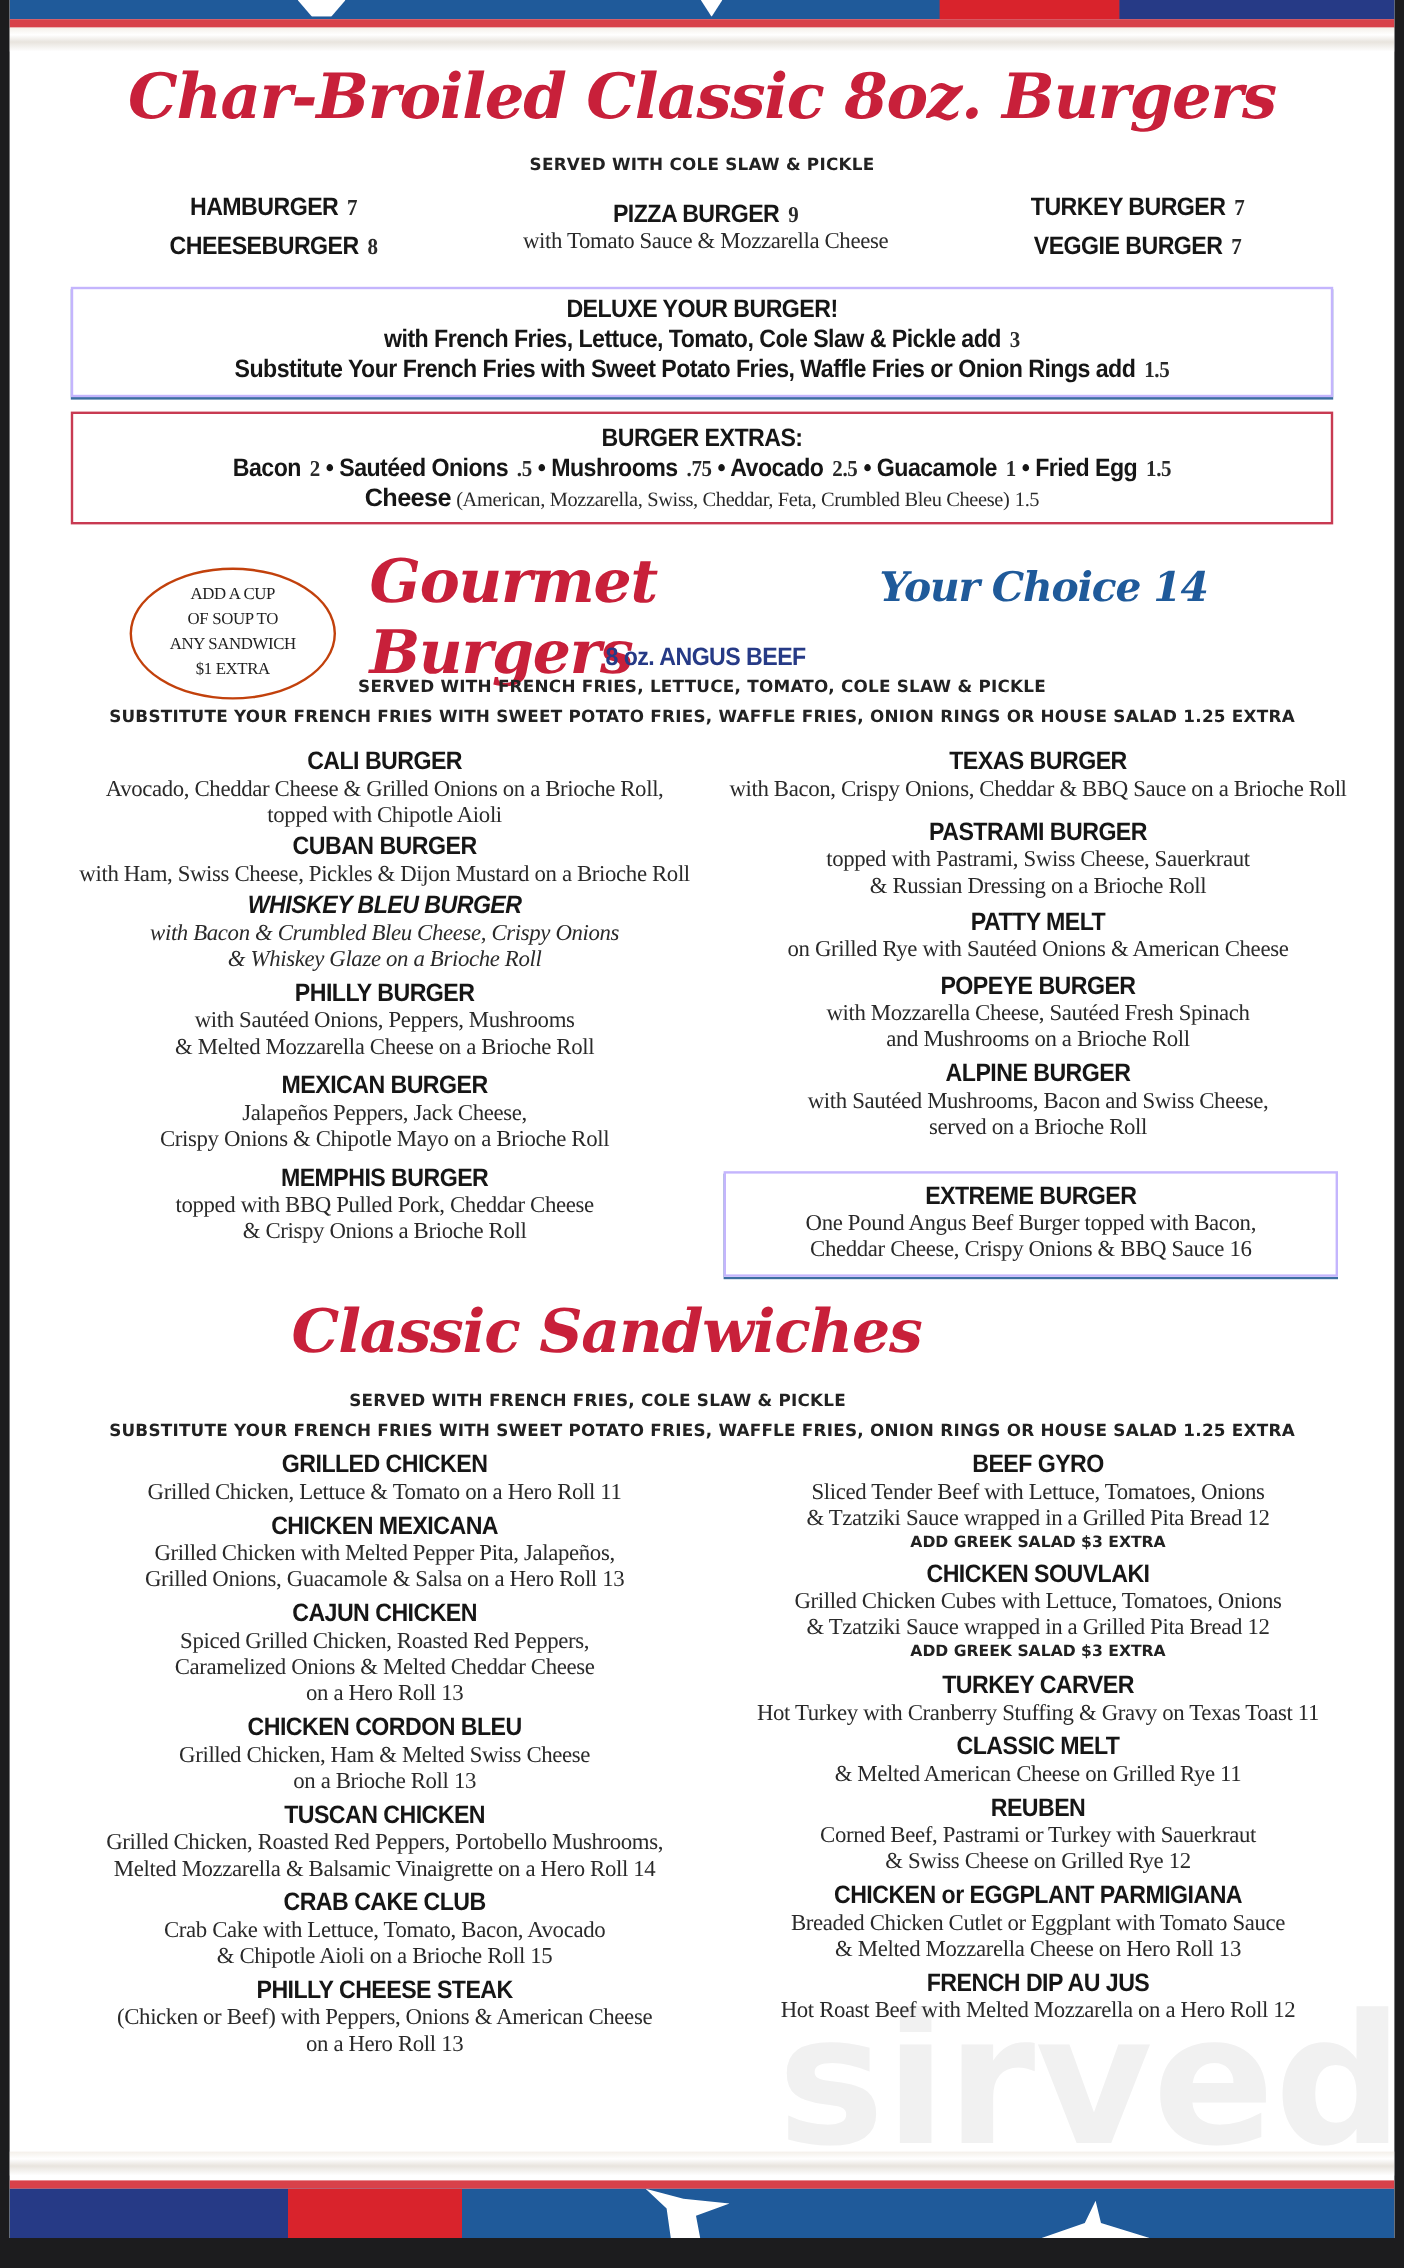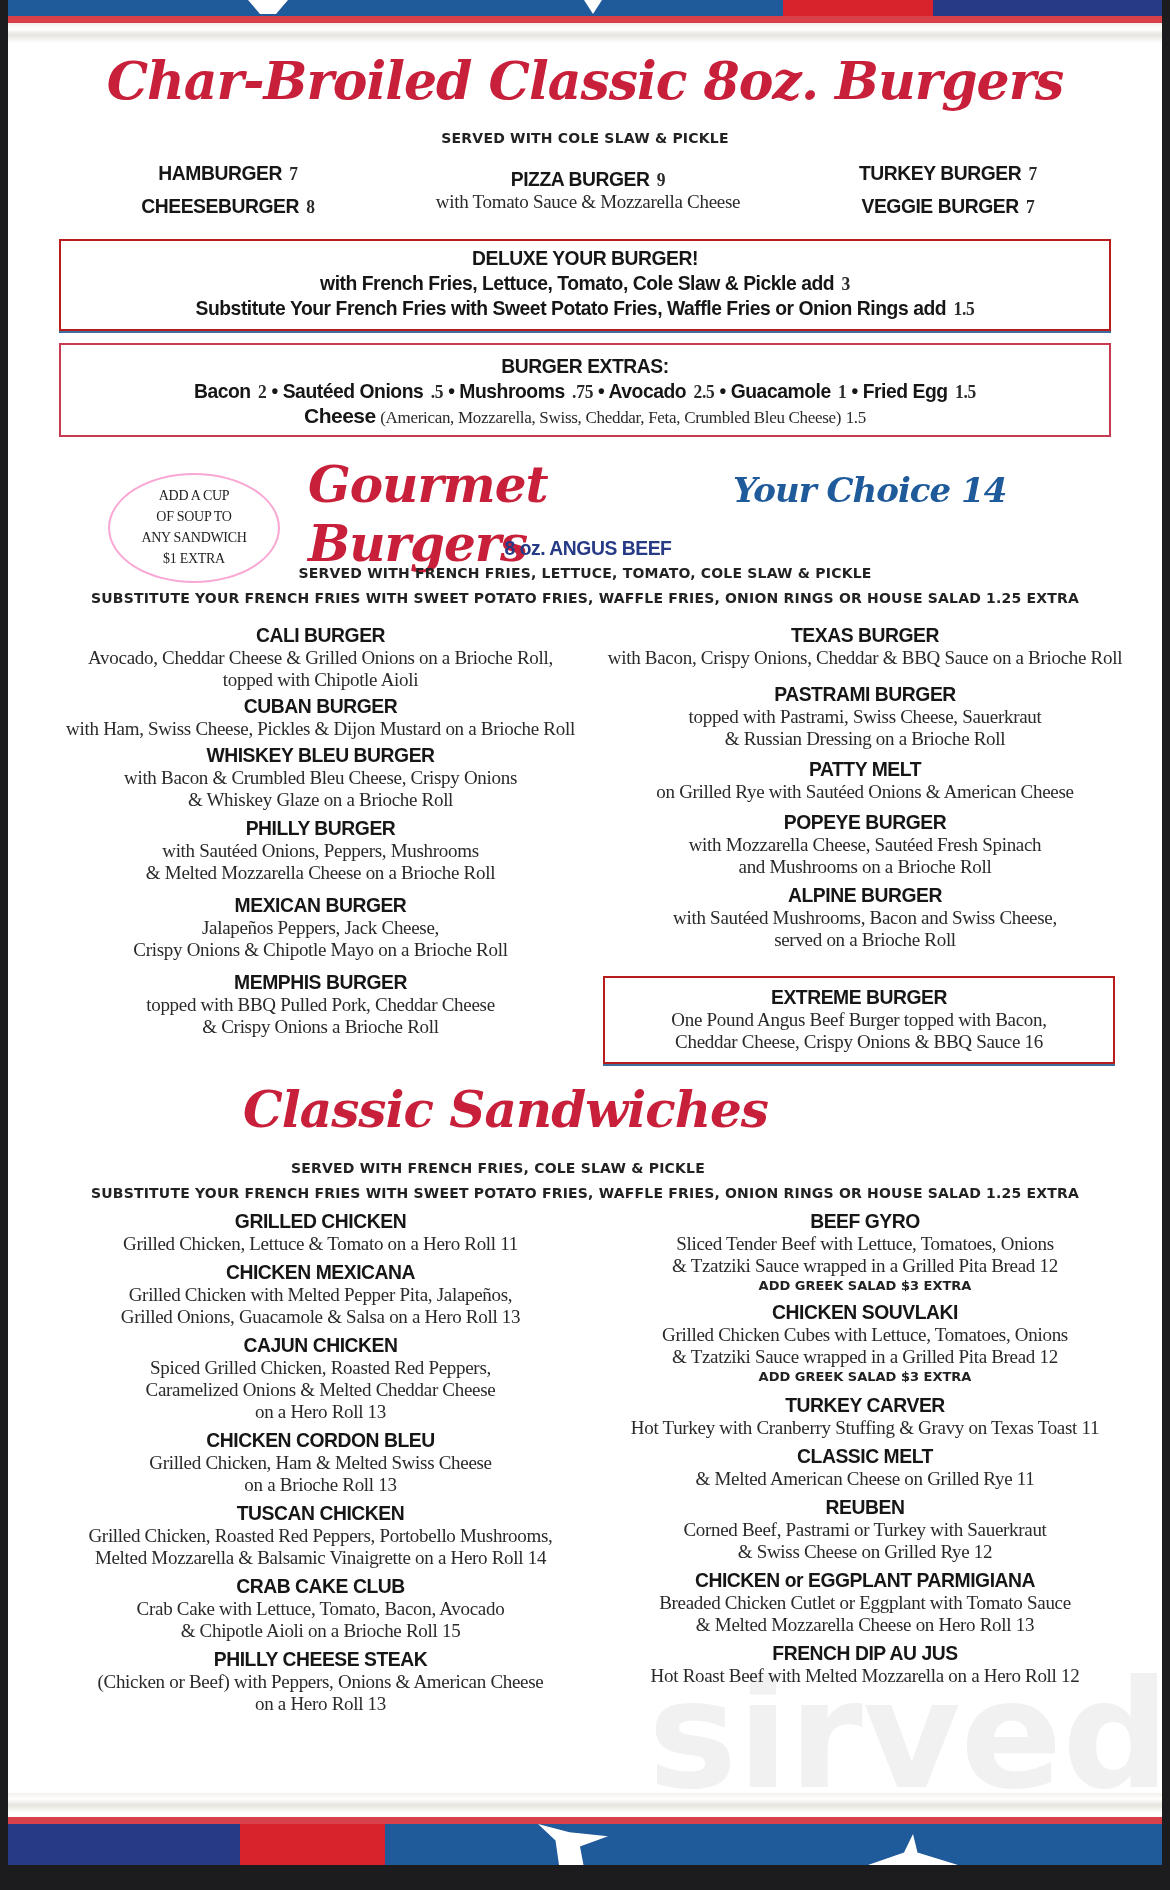--- a/index.html
+++ b/index.html
@@ -21,21 +21,21 @@
   .script{font-family:"DejaVu Serif",serif;font-style:italic;font-weight:bold;color:#c8203a;text-align:center;letter-spacing:-1px;}
   .center{text-align:center;}
   .caps{font-family:"DejaVu Sans",sans-serif;font-weight:bold;color:#222;text-align:center;font-size:14px;letter-spacing:0.2px;}
   .item-name{font-family:"Liberation Sans",sans-serif;font-weight:bold;font-size:21px;color:#161616;letter-spacing:-0.5px;line-height:25px;transform:scaleX(0.92);}
   .item-desc{font-family:"Liberation Serif",serif;font-size:19px;color:#2a2a2a;line-height:22px;letter-spacing:-0.3px;}
   .item-note{font-family:"DejaVu Sans",sans-serif;font-weight:bold;font-size:13px;color:#222;line-height:18px;}
   .price{margin-left:8px;}
   .menu-item{text-align:center;}
 
   .abs{position:absolute;}
-  .box-blue{position:absolute;border:2px solid #b91c1c;box-shadow:0 2px 0 #3c6fa0;}
+  .box-blue{position:absolute;border:2px solid #c4b5fd;box-shadow:0 2px 0 #3c6fa0;}
   .box-red{position:absolute;border:2px solid #c83a52;}
 </style>
 </head>
 <body>
 
 <div class="page">
 
   <div class="banner-top">
     <div class="star1"></div>
     <div class="star2"></div>
@@ -77,21 +77,21 @@
       <span>Guacamole</span><span class="price item-desc">1</span> •
       <span>Fried Egg</span><span class="price item-desc">1.5</span>
     </div>
     <div class="center">
       <span class="item-name">Cheese</span>
       <span class="item-desc" style="font-size:17px;">(American, Mozzarella, Swiss, Cheddar, Feta, Crumbled Bleu Cheese)</span>
       <span class="item-desc" style="font-size:17px;">1.5</span>
     </div>
   </div>
 
-  <div class="abs" style="left:100px;top:473px;width:172px;height:110px;border:2px solid #f9a8d4;border-radius:50%;box-sizing:border-box;">
+  <div class="abs" style="left:100px;top:473px;width:172px;height:110px;border:2px solid #c2410c;border-radius:50%;box-sizing:border-box;">
     <div class="center item-desc" style="font-size:14px;line-height:21px;margin-top:10px;color:#222;">
       <div>ADD A CUP</div>
       <div>OF SOUP TO</div>
       <div>ANY SANDWICH</div>
       <div>$1 EXTRA</div>
     </div>
   </div>
 
   <div class="abs script" style="left:300px;top:455px;width:420px;font-size:50px;text-align:left;">Gourmet Burgers</div>
   <div class="abs script" style="left:725px;top:470px;width:280px;font-size:34px;color:#1f5a9a;text-align:left;">Your Choice 14</div>
@@ -102,21 +102,21 @@
   <div class="abs" style="left:40px;top:622px;width:545px;">
     <div class="menu-item" style="margin-bottom:2px;">
       <div class="item-name">CALI BURGER</div>
       <div class="item-desc">Avocado, Cheddar Cheese &amp; Grilled Onions on a Brioche Roll,</div>
       <div class="item-desc">topped with Chipotle Aioli</div>
     </div>
     <div class="menu-item" style="margin-bottom:2px;">
       <div class="item-name">CUBAN BURGER</div>
       <div class="item-desc">with Ham, Swiss Cheese, Pickles &amp; Dijon Mustard on a Brioche Roll</div>
     </div>
-    <div class="menu-item" style="margin-bottom:4px;">
+    <div class="menu-item" style="margin-bottom:4px;font-style:italic;">
       <div class="item-name">WHISKEY BLEU BURGER</div>
       <div class="item-desc">with Bacon &amp; Crumbled Bleu Cheese, Crispy Onions</div>
       <div class="item-desc">&amp; Whiskey Glaze on a Brioche Roll</div>
     </div>
     <div class="menu-item" style="margin-bottom:8px;">
       <div class="item-name">PHILLY BURGER</div>
       <div class="item-desc">with Sautéed Onions, Peppers, Mushrooms</div>
       <div class="item-desc">&amp; Melted Mozzarella Cheese on a Brioche Roll</div>
     </div>
     <div class="menu-item" style="margin-bottom:8px;">

